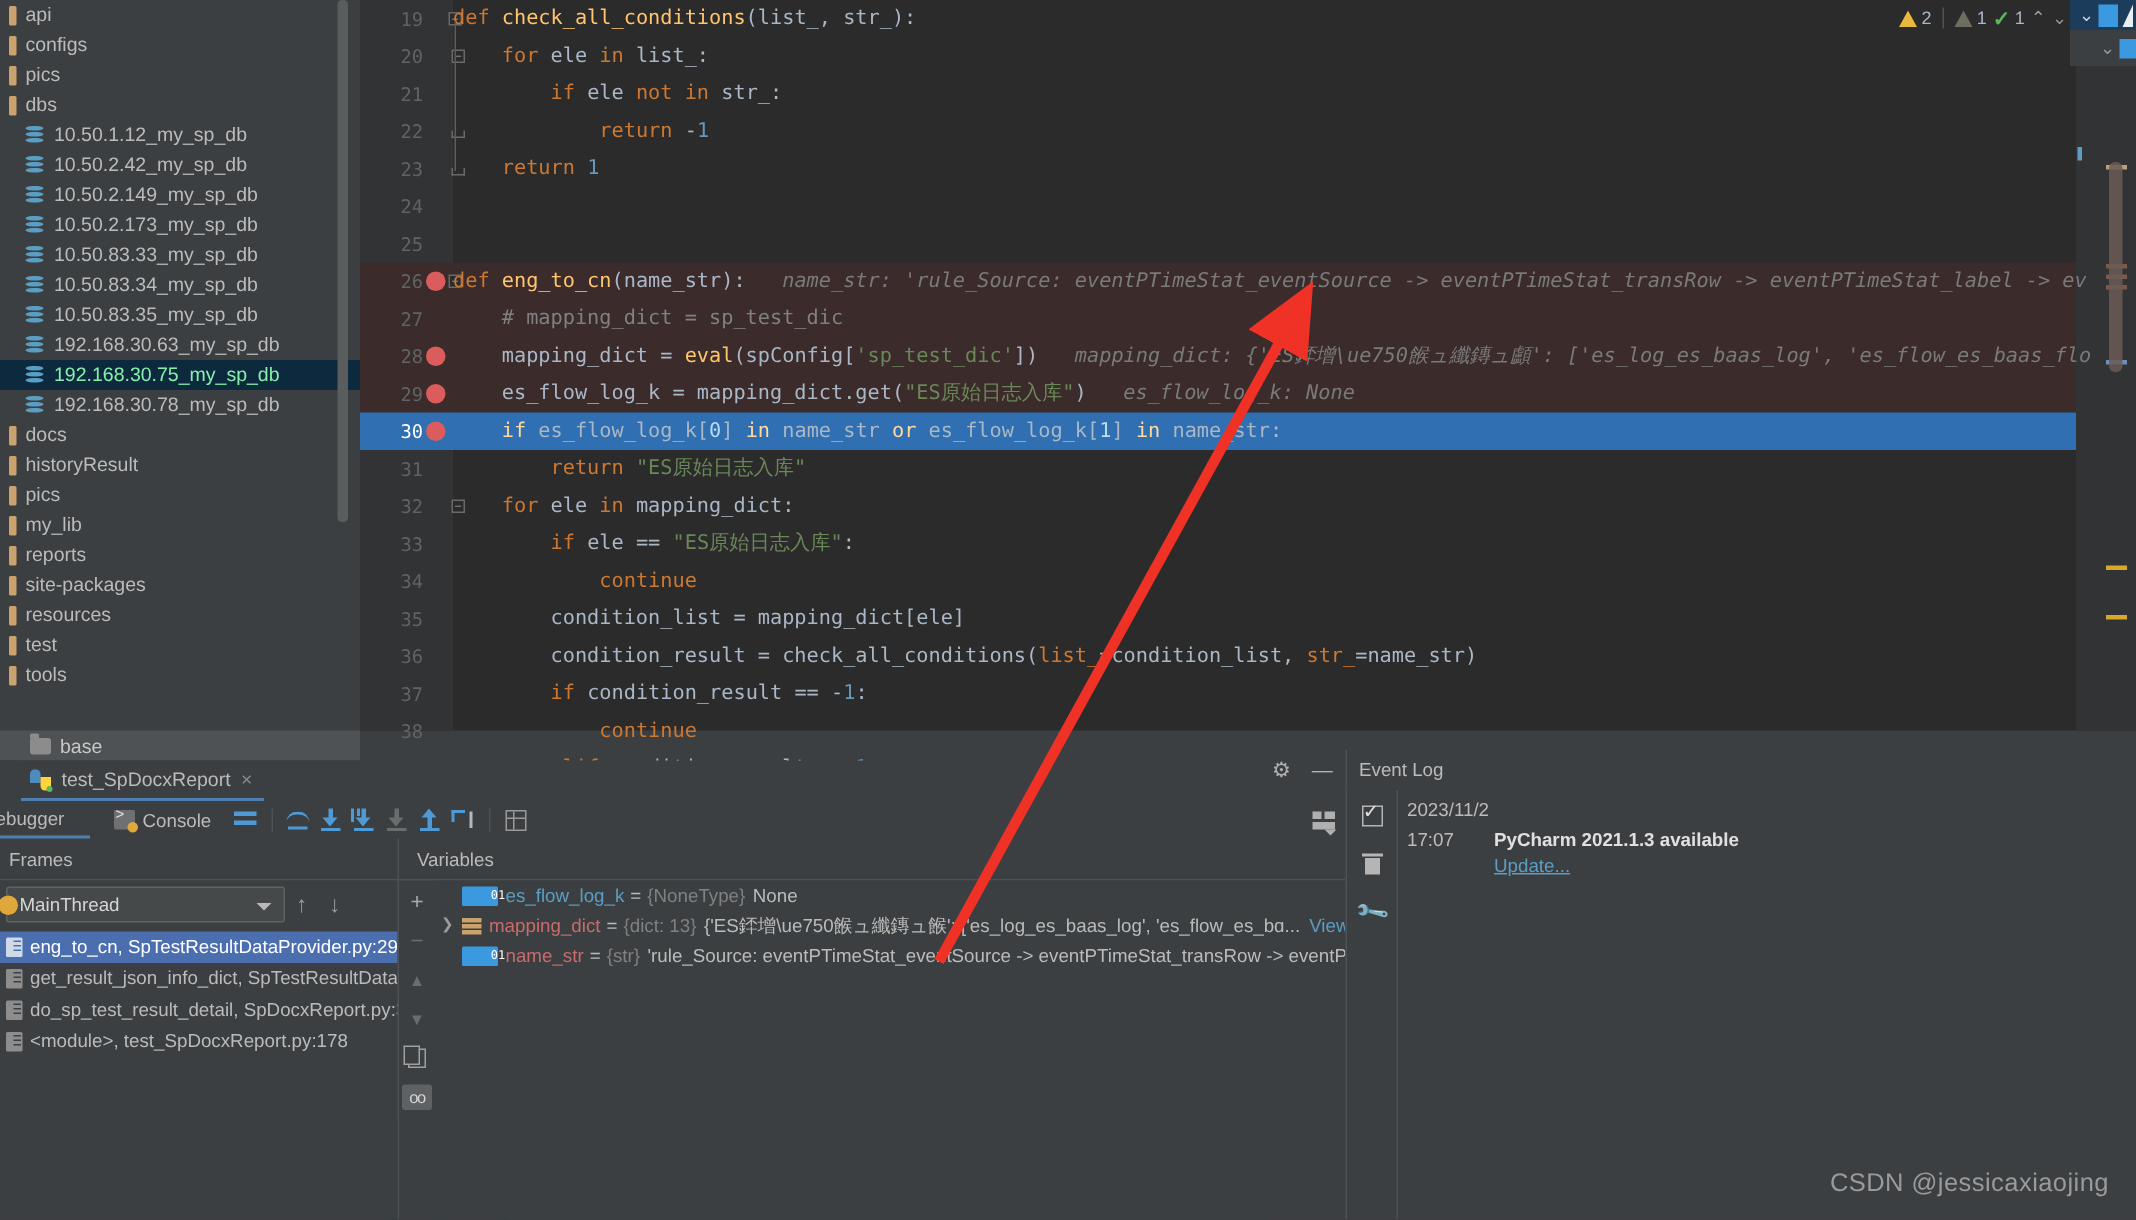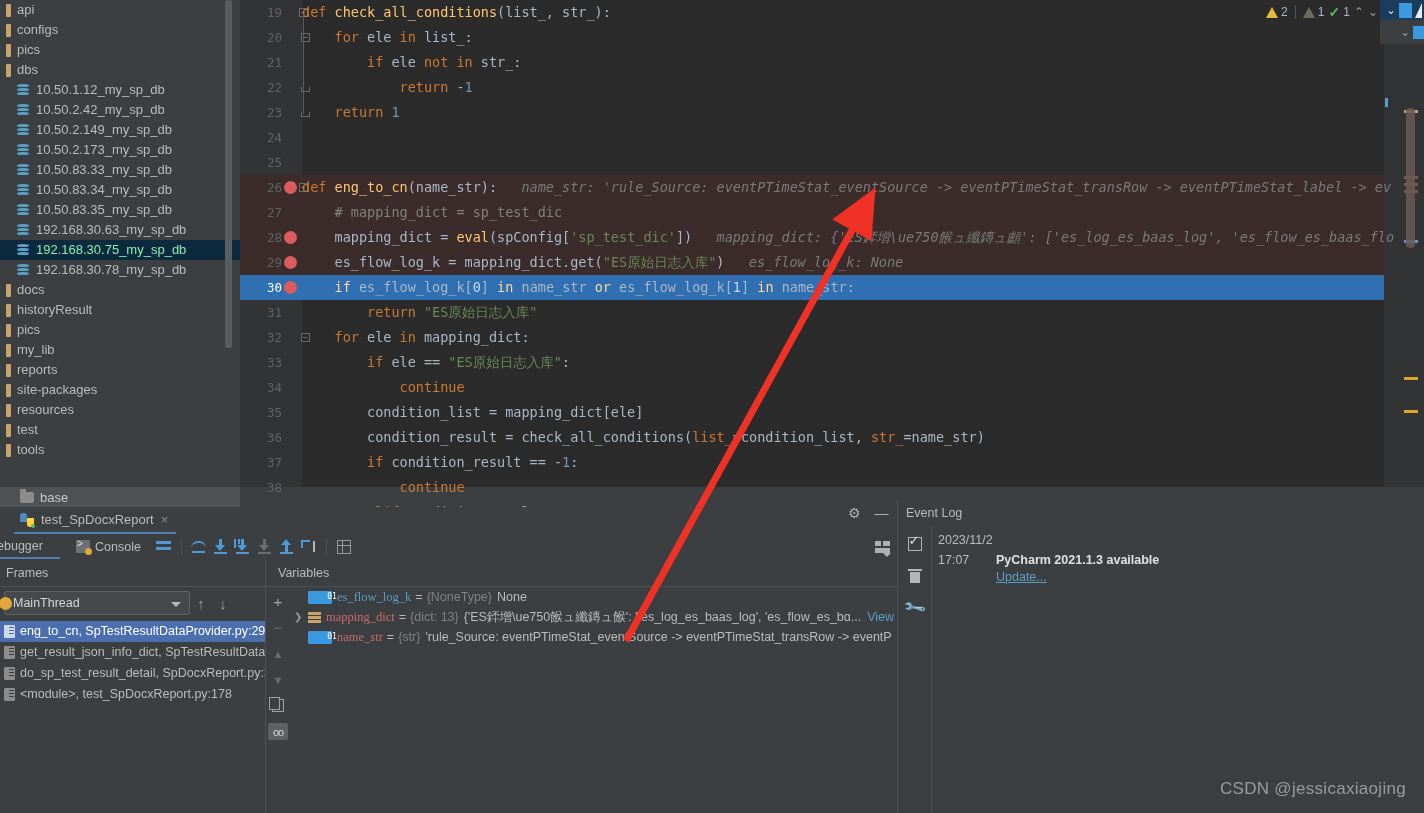--- a/index.html
+++ b/index.html
@@ -317,21 +317,21 @@
     width:13px;height:13px;margin-right:5px;flex:0 0 auto;
     display:flex;align-items:center;justify-content:center;
     font-size:8px; font-family:"DejaVu Sans Mono", monospace;
   }
   .vico.prim{ background:#3b99e0; color:#ffffff; border-radius:1px;padding-left:24px; }
   .vico.dict{ position:relative; background:transparent; }
   .vico.dict i{ position:absolute;left:0;width:13px;height:3px;background:#c9a26d; }
   .vico.dict i:nth-child(1){top:1px;}
   .vico.dict i:nth-child(2){top:5px;}
   .vico.dict i:nth-child(3){top:9px;}
-  .vname{ color:#5a9ec4;font-family:Liberation Serif, serif; }
+  .vname{ color:#5a9ec4; }
   .vname.red{ color:#c96b6b; }
   .veq{ color:#bbbbbb; margin:0 4px; }
   .vtype{ color:#808080; }
   .vval{ color:#bbbbbb; margin-left:5px; }
   .vview{ color:#5a9ec4; margin-left:6px; }
 
   
   #event-log{
     position:absolute; left:897px; top:500px; width:527px; height:313px; background:#3c3f41;
   }

